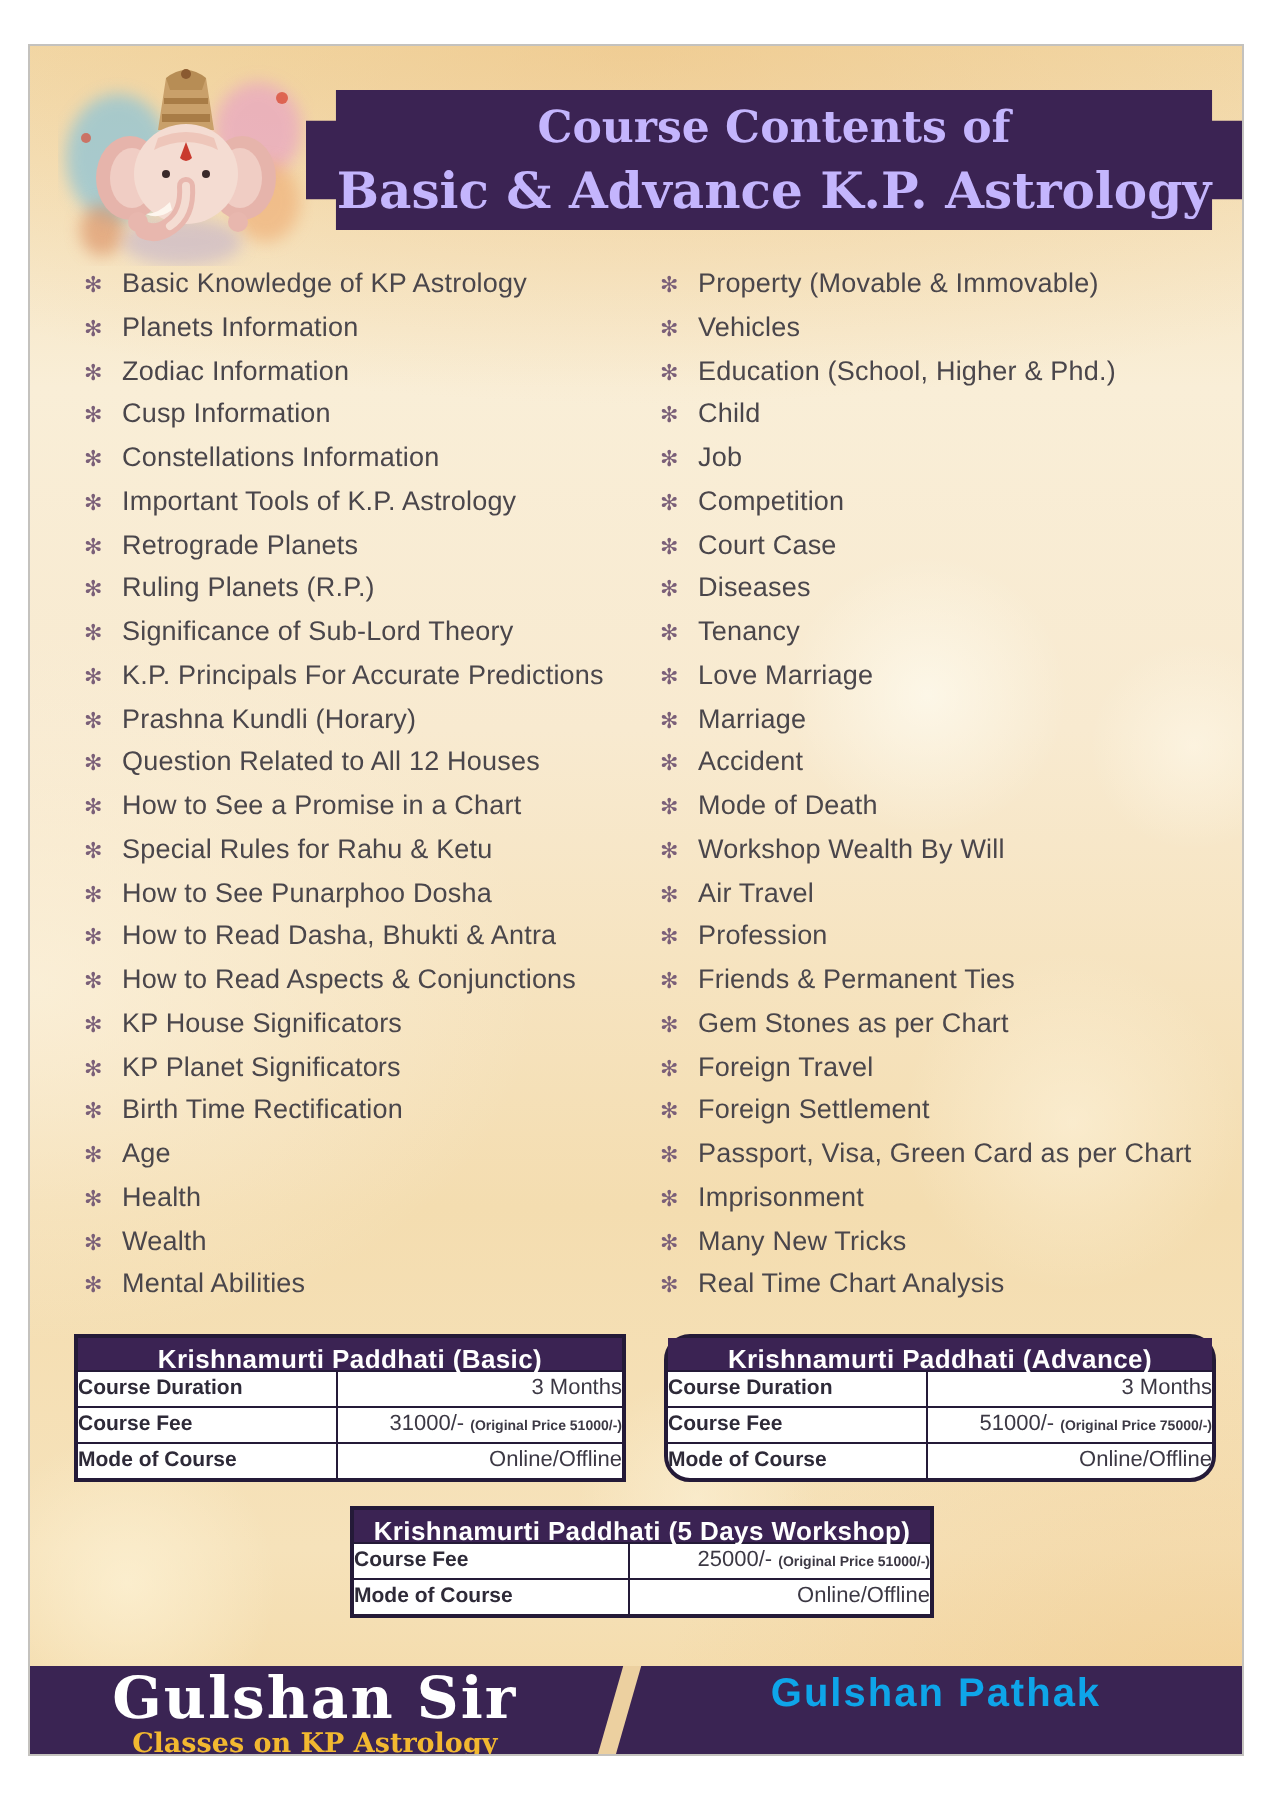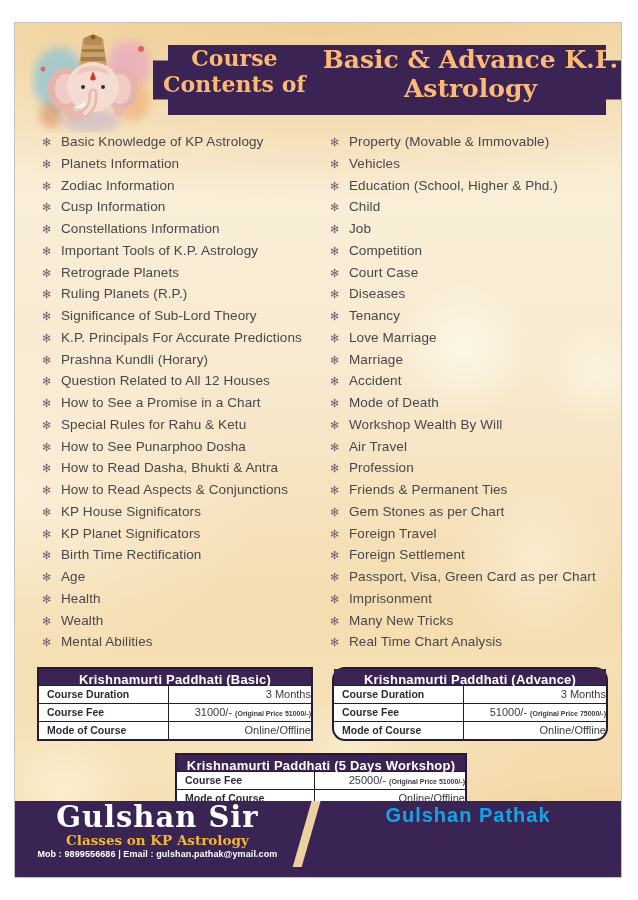--- a/index.html
+++ b/index.html
@@ -17,49 +17,49 @@
       radial-gradient(ellipse 120% 30% at 50% 0%, rgba(236,190,122,.5), rgba(236,190,122,0) 70%),
       radial-gradient(ellipse 70% 35% at 100% 100%, rgba(238,192,124,.45), rgba(238,192,124,0) 70%),
       radial-gradient(ellipse 60% 30% at 0% 55%, rgba(252,243,224,.7), rgba(252,243,224,0) 70%),
       linear-gradient(180deg,#f3dcae 0%,#f9eed7 20%,#f8ead0 40%,#f4ddb0 68%,#f6e2ba 88%,#f3d9a6 100%);
   }
 
   
   .ganesha{position:absolute;left:14px;top:8px;width:128px;height:102px;}
   .banner{
     position:absolute;left:138px;top:22px;width:468px;height:70px;
-    background:#3b2353;color:#fdba74;text-align:center;
-    display:flex;flex-direction:row;justify-content:center;gap:4px;
+    background:#3b2353;color:#c4b5fd;text-align:center;
+    display:flex;flex-direction:column;justify-content:center;gap:4px;
     clip-path:polygon(0% 22%,3.2% 22%,3.2% 0%,96.8% 0%,96.8% 22%,100% 22%,100% 78%,96.8% 78%,96.8% 100%,3.2% 100%,3.2% 78%,0% 78%);
   }
   .banner .t1{font-family:"DejaVu Serif",serif;font-weight:bold;font-size:22px;line-height:26px;}
   .banner .t2{font-family:"DejaVu Serif",serif;font-weight:bold;font-size:25px;line-height:29px;}
 
   
   .col{position:absolute;top:111px;margin:0;padding:0;list-style:none;}
   .col.left{left:27px;width:282px;}
   .col.right{left:315px;width:290px;}
   .item{display:flex;align-items:baseline;height:21.75px;font-size:13.5px;color:#4a464b;white-space:nowrap;}
   .bullet{width:19px;flex:0 0 19px;font-size:11px;color:#7a5f78;}
   .item-text{letter-spacing:.1px;}
 
   
   .ctable{position:absolute;border:2px solid #241a38;background:#fff;box-sizing:border-box;}
   .ctable .thead{background:#3b2353;color:#fff;font-weight:bold;font-size:13px;
     text-align:center;height:16px;line-height:21px;letter-spacing:.2px;}
   .trow{display:grid;grid-template-columns:47.5% 52.5%;border-top:1.5px solid #241a38;height:17px;}
-  .tcell-label{font-weight:bold;font-size:10.5px;color:#2e2a38;padding-left:8px;line-height:16px;}
+  .tcell-label{font-weight:bold;font-size:10.5px;color:#2e2a38;padding-left:0;line-height:16px;}
   .tcell-value{border-left:1.5px solid #241a38;font-size:11px;color:#3c3844;text-align:right;line-height:16px;white-space:nowrap;}
   .tcell-value .note{font-size:7px;font-weight:bold;color:#3c3844;}
   #table-basic{left:22px;top:644px;width:276px;}
   #table-advance{left:317px;top:644px;width:276px;border-radius:13px;}
   #table-workshop{left:160px;top:730px;width:292px;}
 
   
-  .footer{position:absolute;left:0;bottom:0;width:100%;height:76px;background:#3a2453;overflow:hidden;}
+  .footer{position:absolute;left:0;bottom:0;width:100%;height:44px;background:#3a2453;overflow:hidden;}
   .f-left{position:absolute;left:0;top:0;width:47%;height:100%;text-align:center;color:#fff;}
   .f-name-l{font-family:"DejaVu Serif",serif;font-weight:bold;font-size:29px;line-height:31px;letter-spacing:1px;margin-top:1px;}
   .f-sub{font-family:"DejaVu Serif",serif;font-weight:bold;font-size:13.5px;line-height:15px;color:#f2b830;}
   .f-contact{font-size:9px;font-weight:bold;line-height:12px;color:#fff;letter-spacing:.1px;}
   .f-div{position:absolute;left:47.5%;top:-6px;width:9px;height:72px;background:#ecd0a0;transform:skewX(-16deg);}
   .f-right{position:absolute;right:0;top:0;width:50.5%;height:100%;text-align:center;color:#0ea5e9;}
   .f-name-r{font-weight:bold;font-size:20px;line-height:24px;letter-spacing:1px;margin-top:2px;}
   .f-line1{font-size:11px;line-height:16px;}
   .f-line1 .pref{font-family:"DejaVu Serif",serif;font-style:italic;}
   .f-line1 .emph{font-family:"DejaVu Serif",serif;font-size:15px;}

